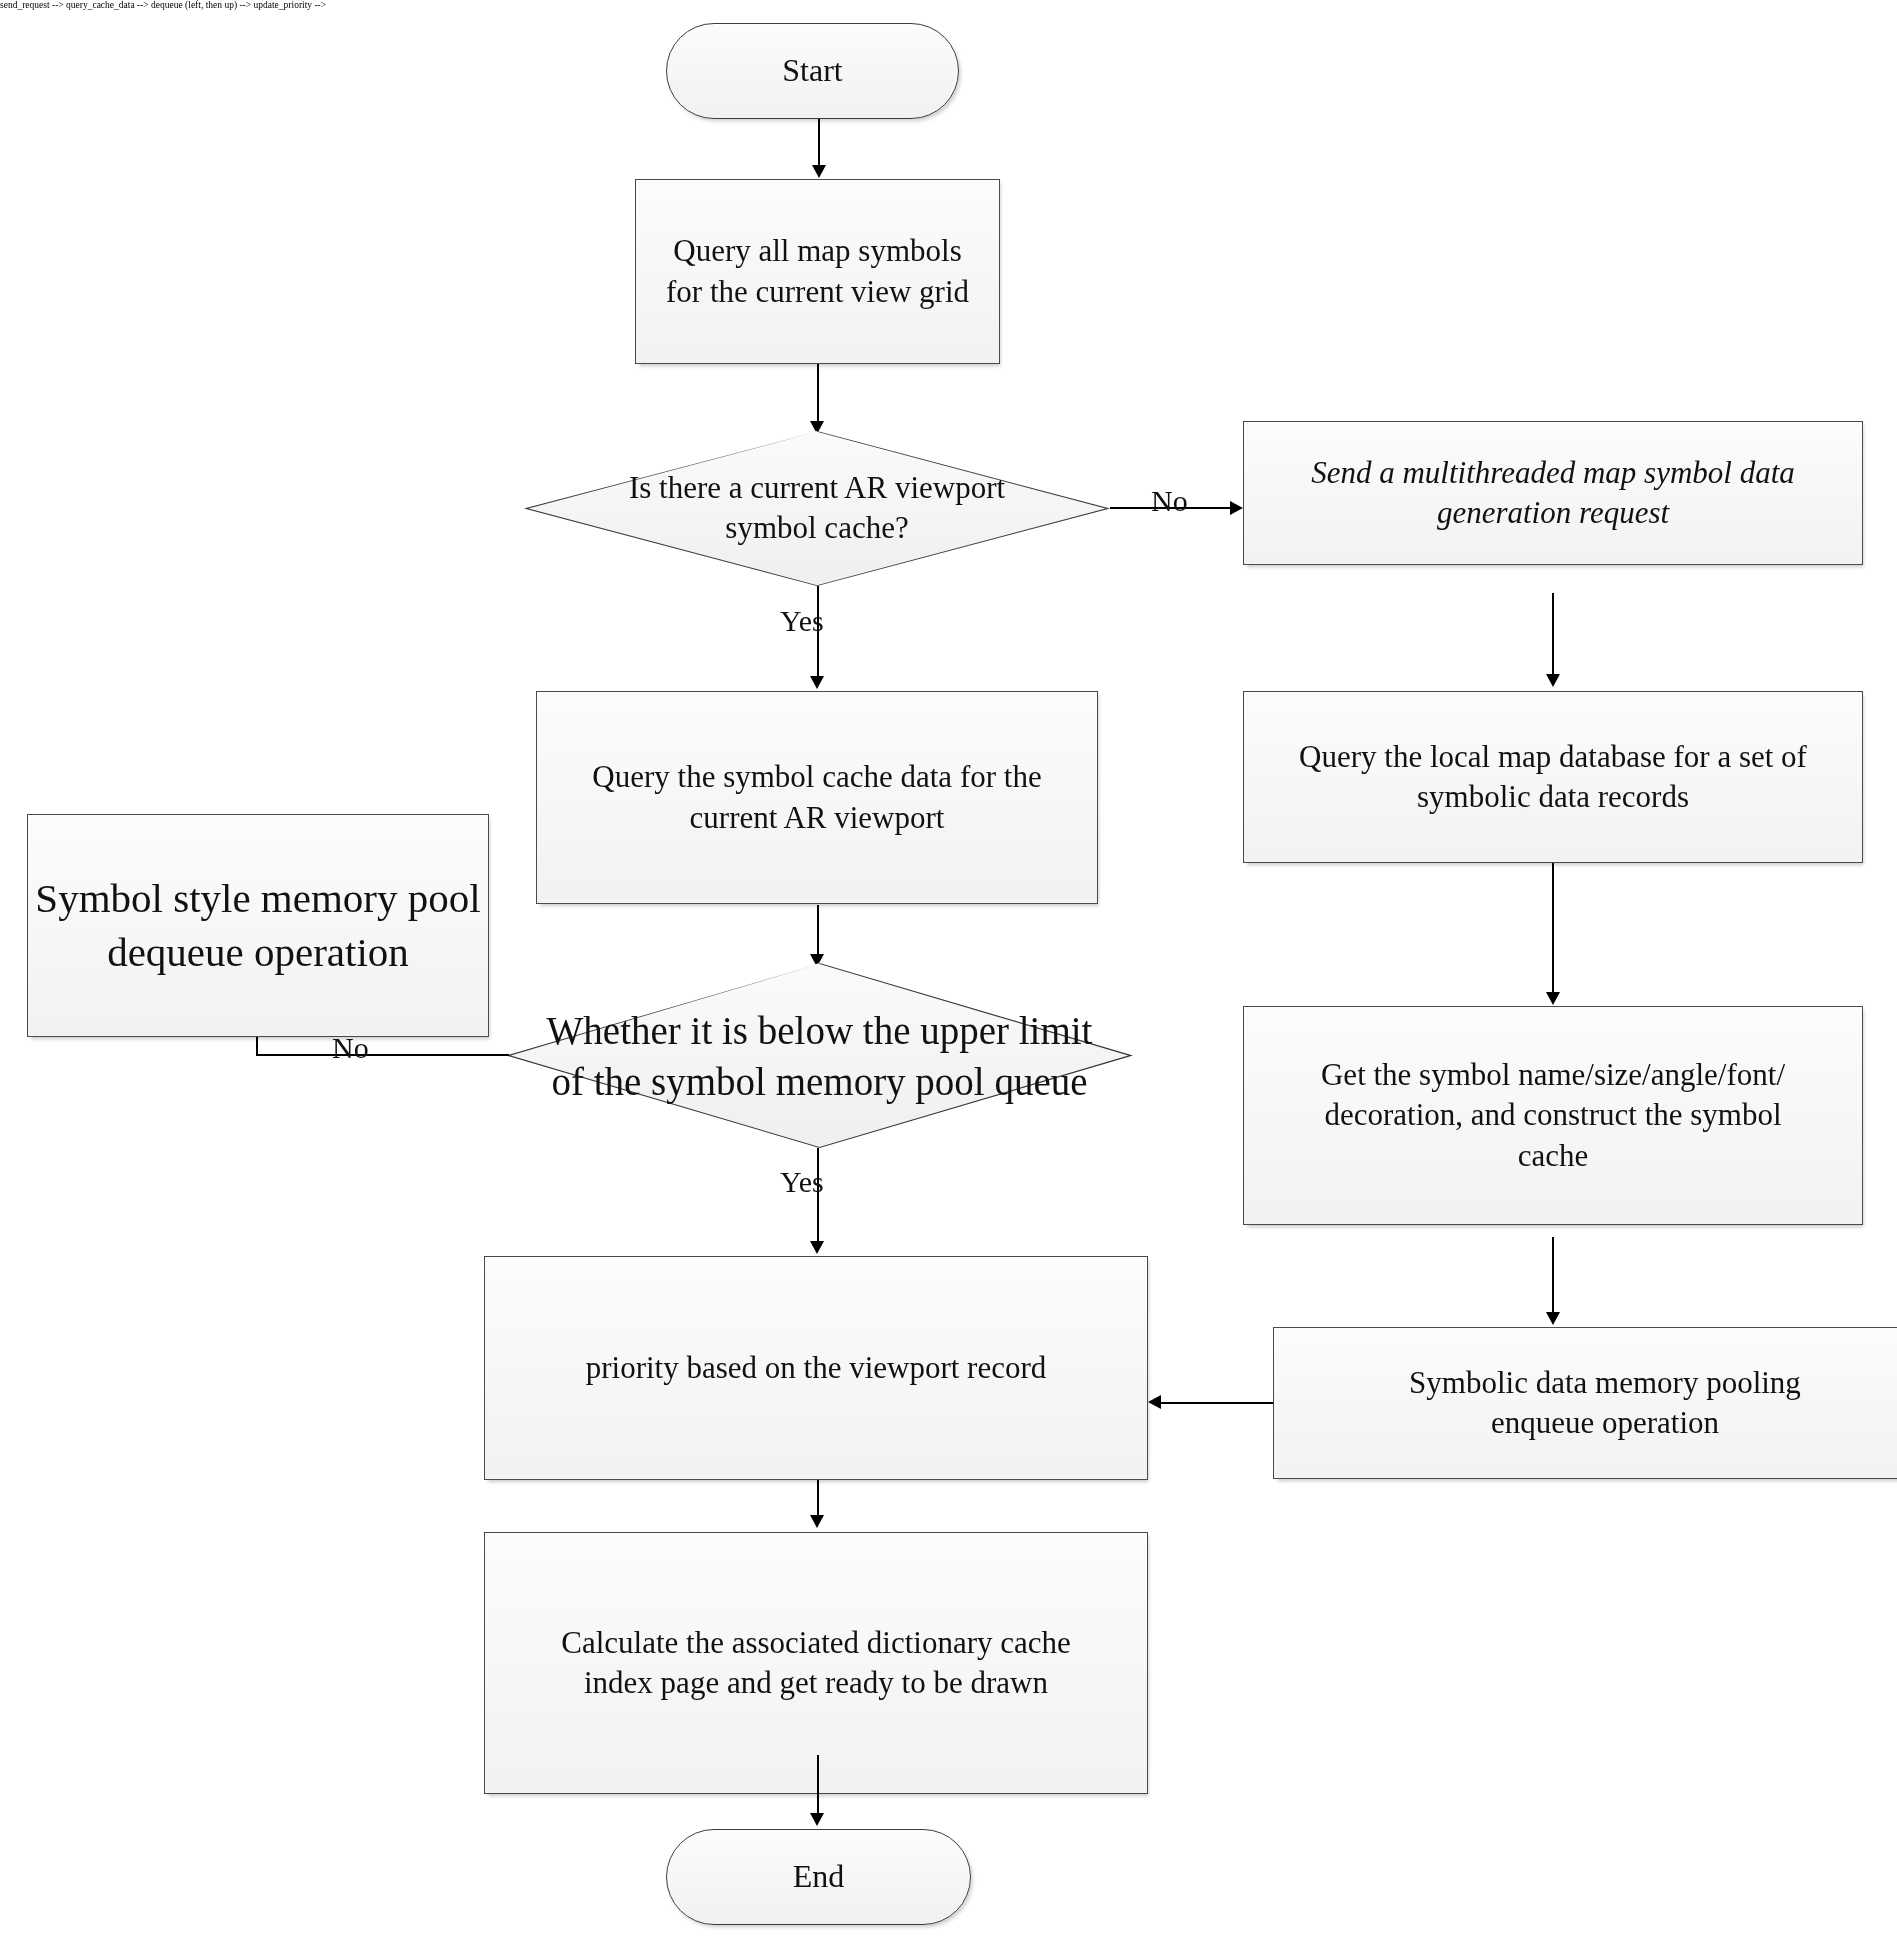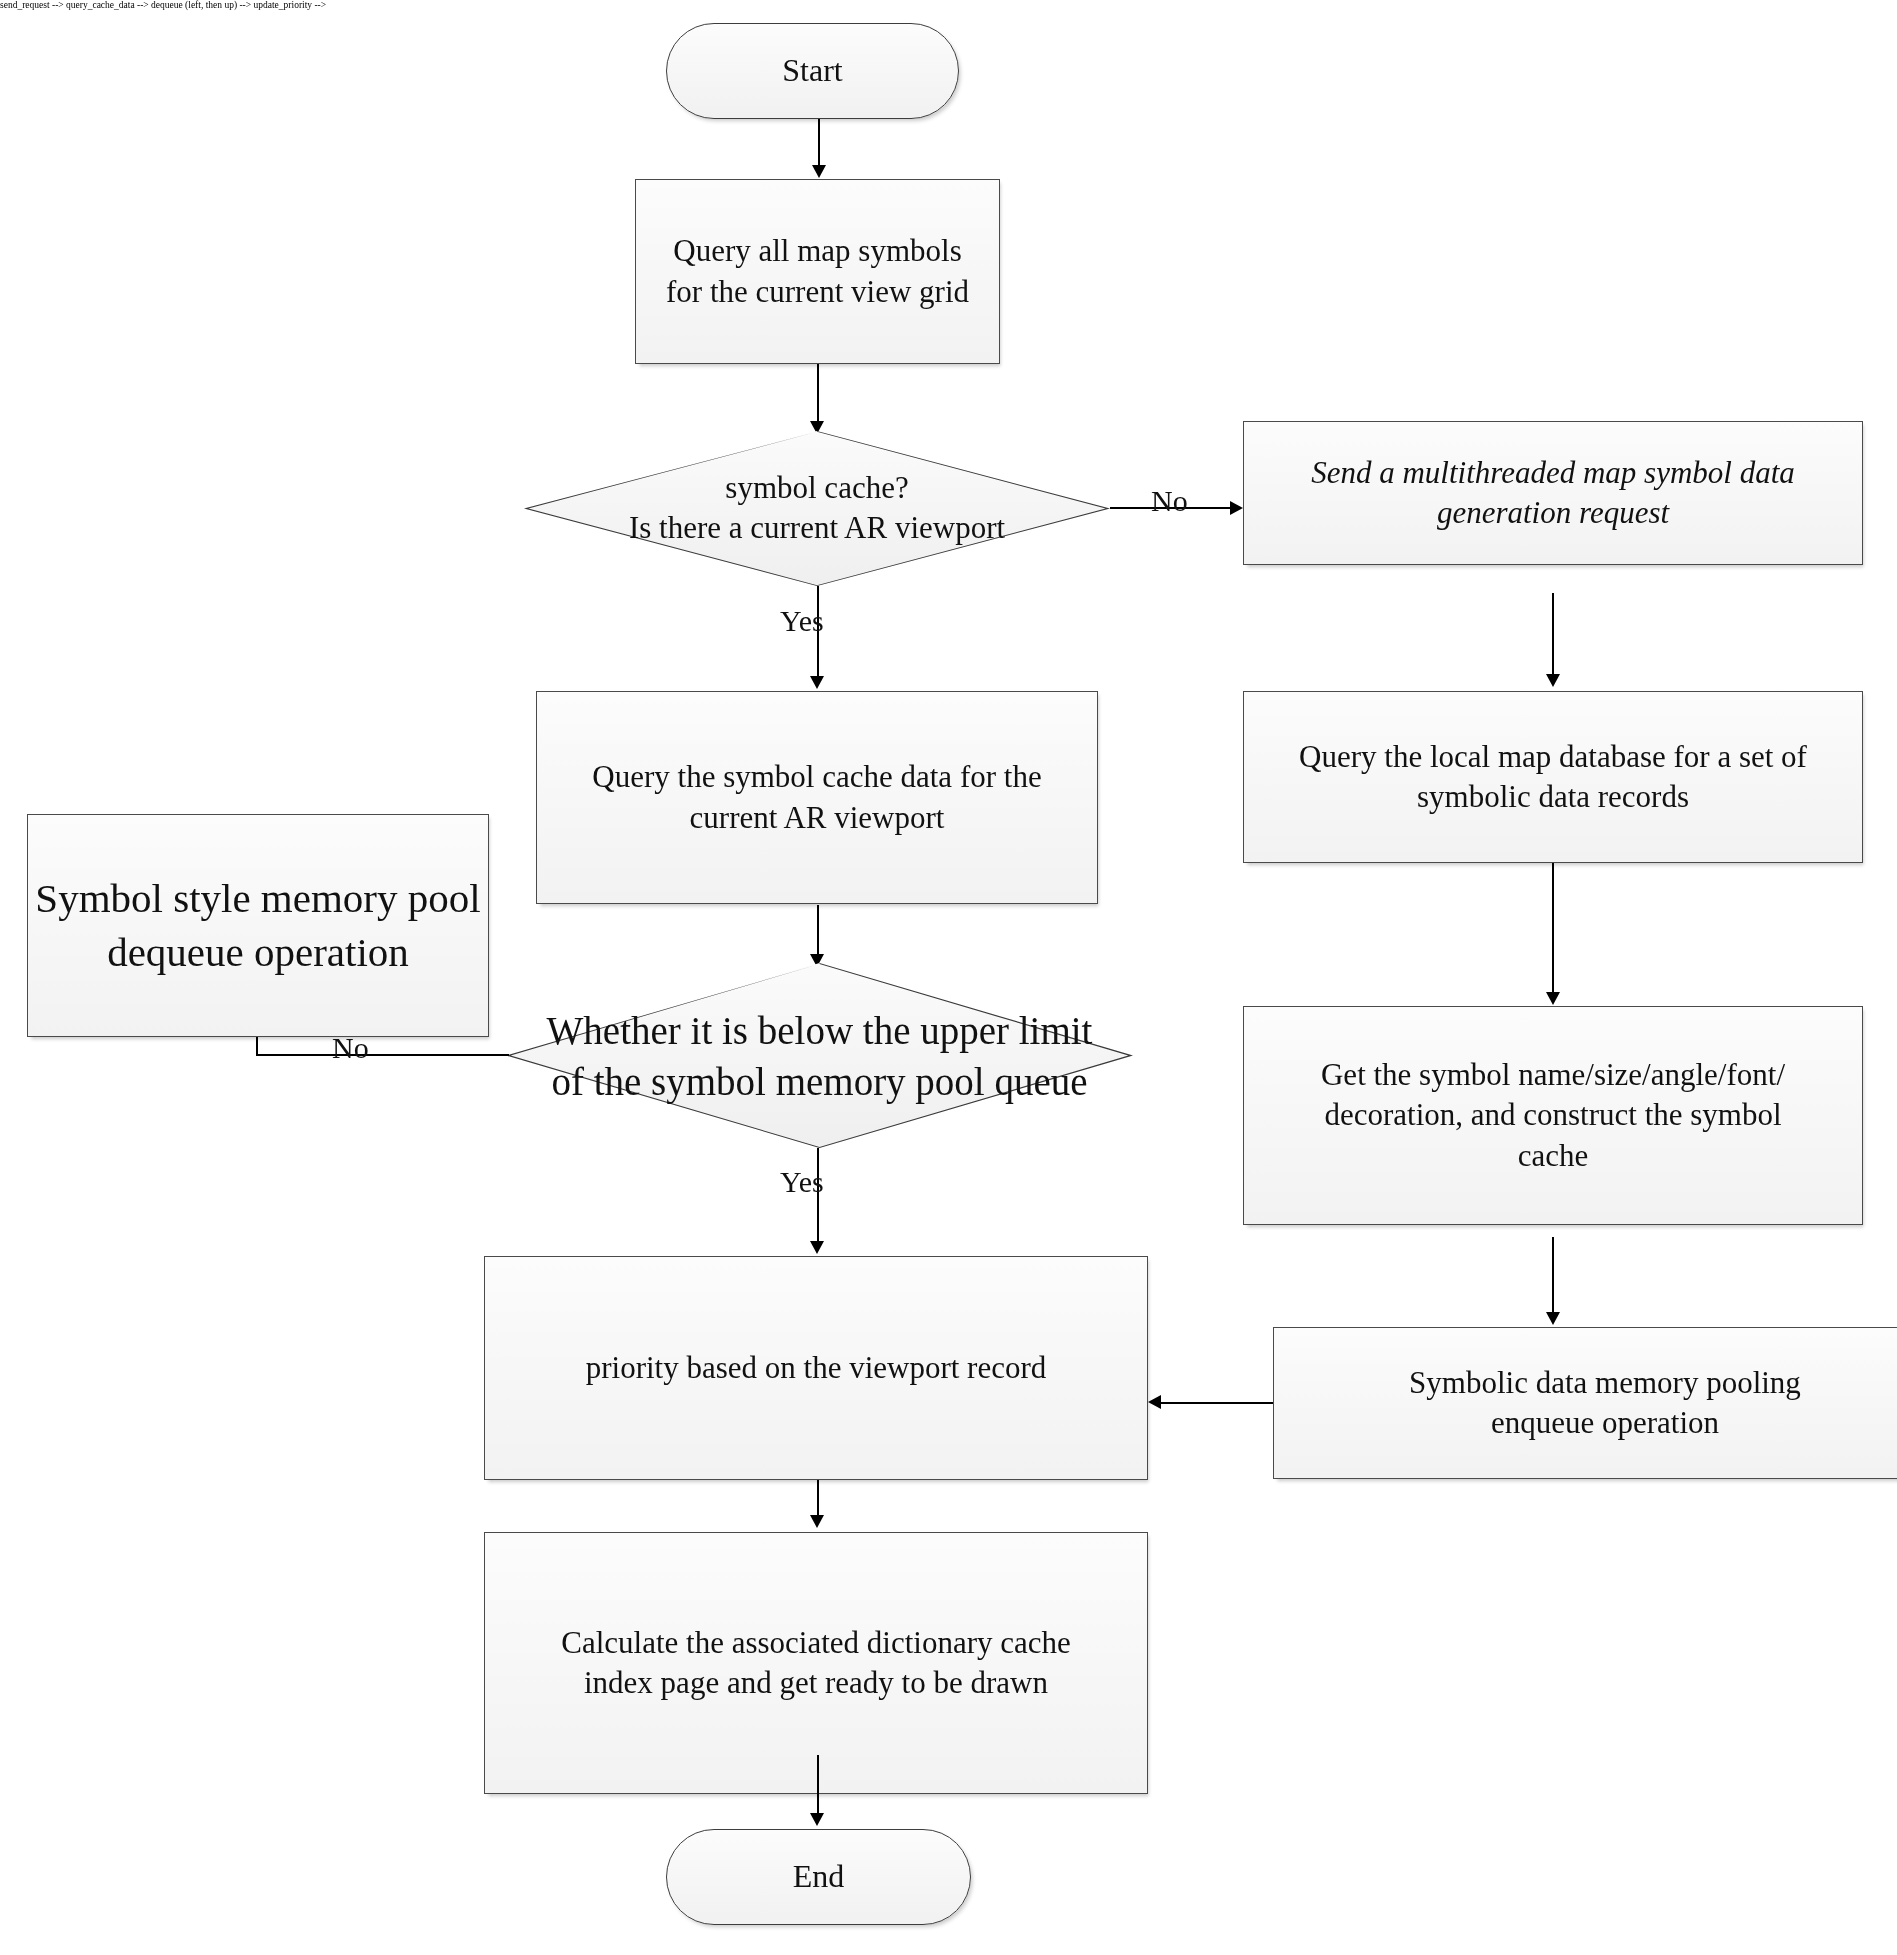--- a/index.html
+++ b/index.html
@@ -140,22 +140,22 @@
 
   
   <div class="vline" style="left:817px; top:364px; height:59px;"></div>
   <div class="arrow arrow-down" style="left:810px; top:421px;"></div>
 
   
   <div class="decision" style="left:524px; top:431px; width:586px; height:155px;">
     <div class="dia-shape"></div>
     <div class="dia-border"></div>
     <div class="dia-label" style="font-size:31px;">
+      <div>Is there a current AR viewport</div>
       <div>symbol cache?</div>
-      <div>Is there a current AR viewport</div>
     </div>
   </div>
 
    send_request --&gt;
   <div class="hline" style="left:1110px; top:507px; width:121px;"></div>
   <div class="arrow arrow-right" style="left:1230px; top:501px;"></div>
   <div class="edge-label" style="left:1151px; top:484px; font-size:30px;">No</div>
 
    query_cache_data --&gt;
   <div class="vline" style="left:817px; top:586px; height:92px;"></div>

